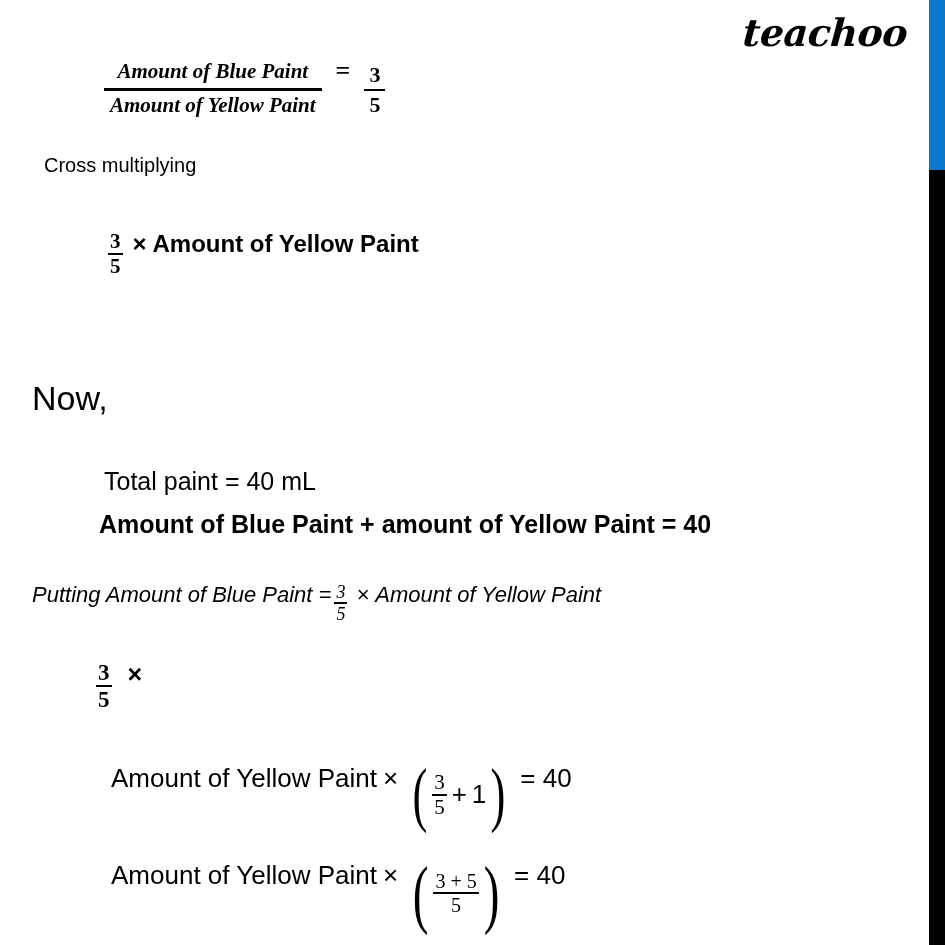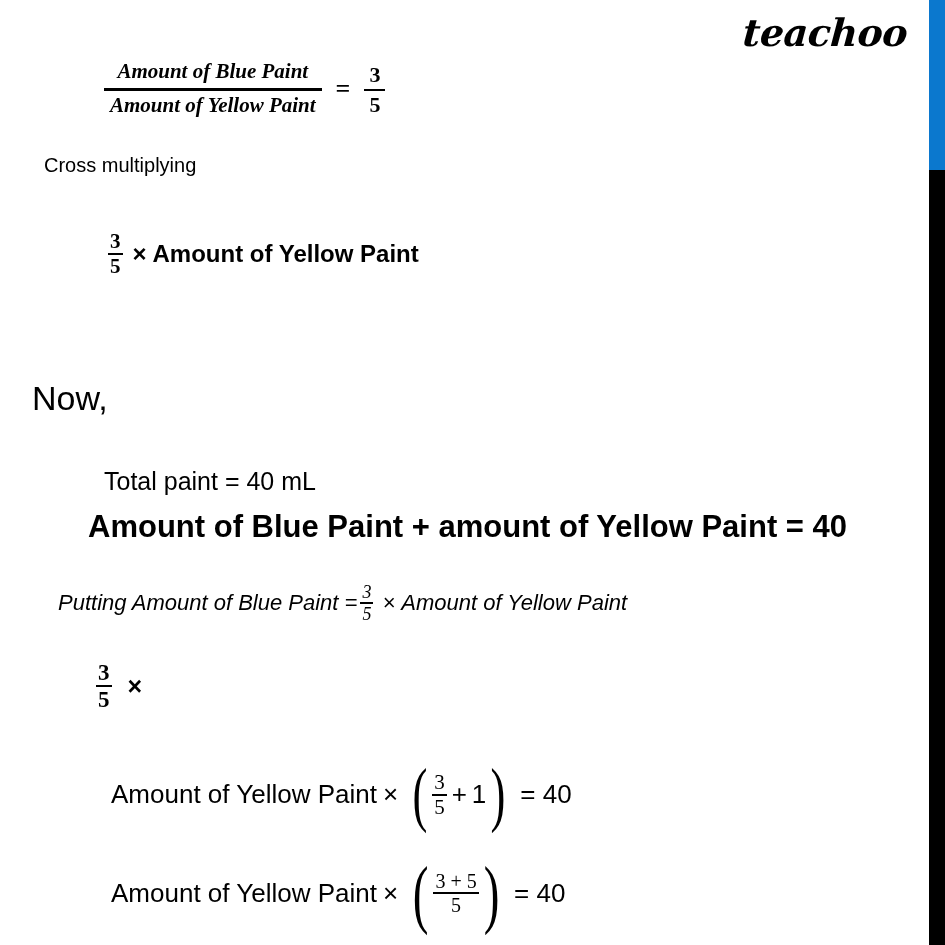--- a/index.html
+++ b/index.html
@@ -46,21 +46,20 @@
     line-height: 1;
     color: #000;
     transform: skewX(-4deg);
   }
 
   
   .line {
     position: absolute;
     white-space: nowrap;
     display: flex;
-    align-items: center;
     line-height: 1.05;
   }
 
   .txt { display: inline-block; }
   .bold { font-weight: 700; }
   .ital { font-style: italic; }
 
   
   .frac {
     display: inline-flex;
@@ -130,22 +129,22 @@
     display: inline-flex;
     align-items: center;
   }
 
   
   #line-ratio       { left: 104px; top: 58px; }
   #line-cross       { left: 44px;  top: 155px; font-size: 20px; }
   #line-blue-eq     { left: 104px; top: 231px; font-size: 24px; }
   #line-now         { left: 32px;  top: 381px; font-size: 34px; }
   #line-total       { left: 104px; top: 468px; font-size: 25px; }
-  #line-sum         { left: 88px; top: 511px; font-size: 31px; }
-  #line-putting     { left: 32px;  top: 583px; font-size: 22px; margin-left: 26px; }
+  #line-sum         { left: 99px; top: 511px; font-size: 25px; }
+  #line-putting     { left: 32px;  top: 583px; font-size: 22px; }
   #line-substituted { left: 96px;  top: 661px; font-size: 25px; }
   #line-factored    { left: 111px; top: 765px; font-size: 26px; }
   #line-common      { left: 111px; top: 862px; font-size: 26px; }
 
   #line-blue-eq .frac { font-size: 21px; margin: 0 4px; }
   #line-putting .frac { font-size: 18px; margin: 0 3px; }
   #line-substituted .frac { font-size: 23px; margin: 0 10px 0 0; }
   #line-factored .frac { font-size: 21px; }
   #line-common .frac  { font-size: 20px; }
 

